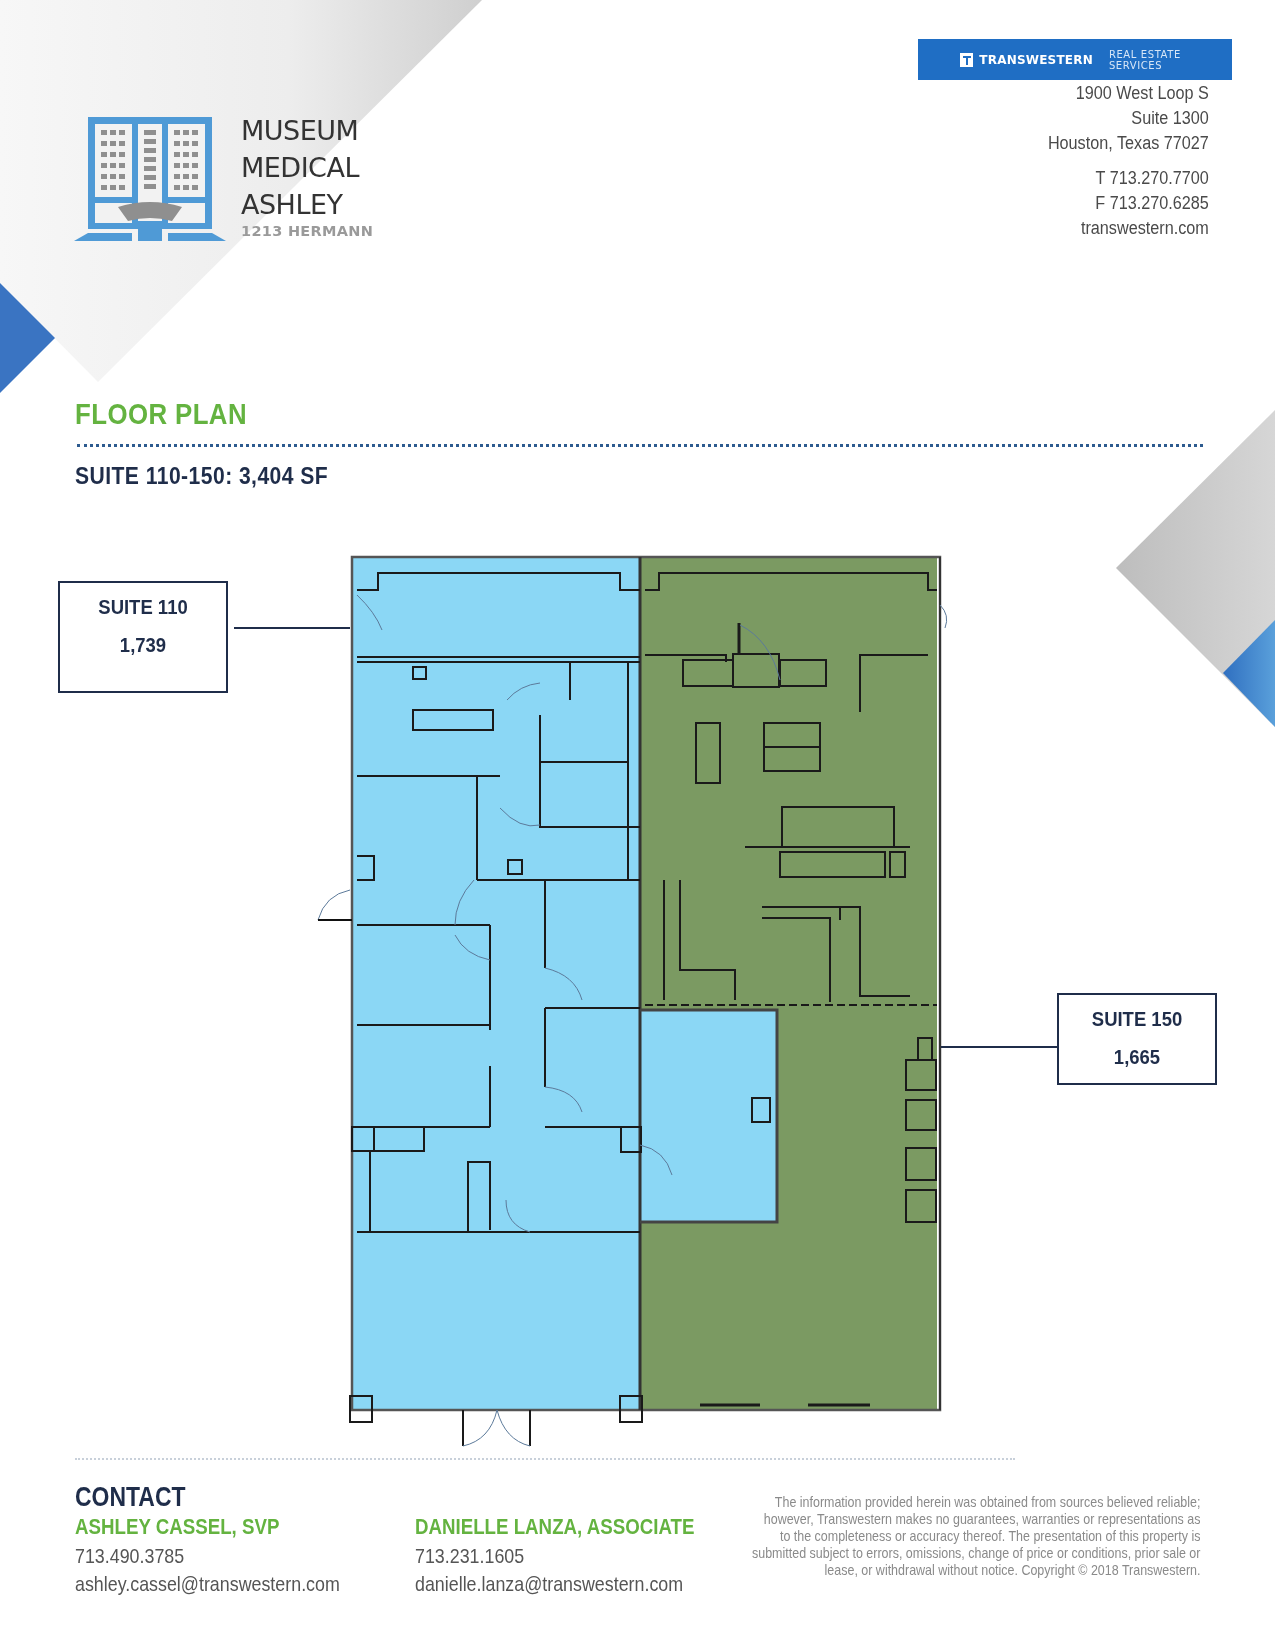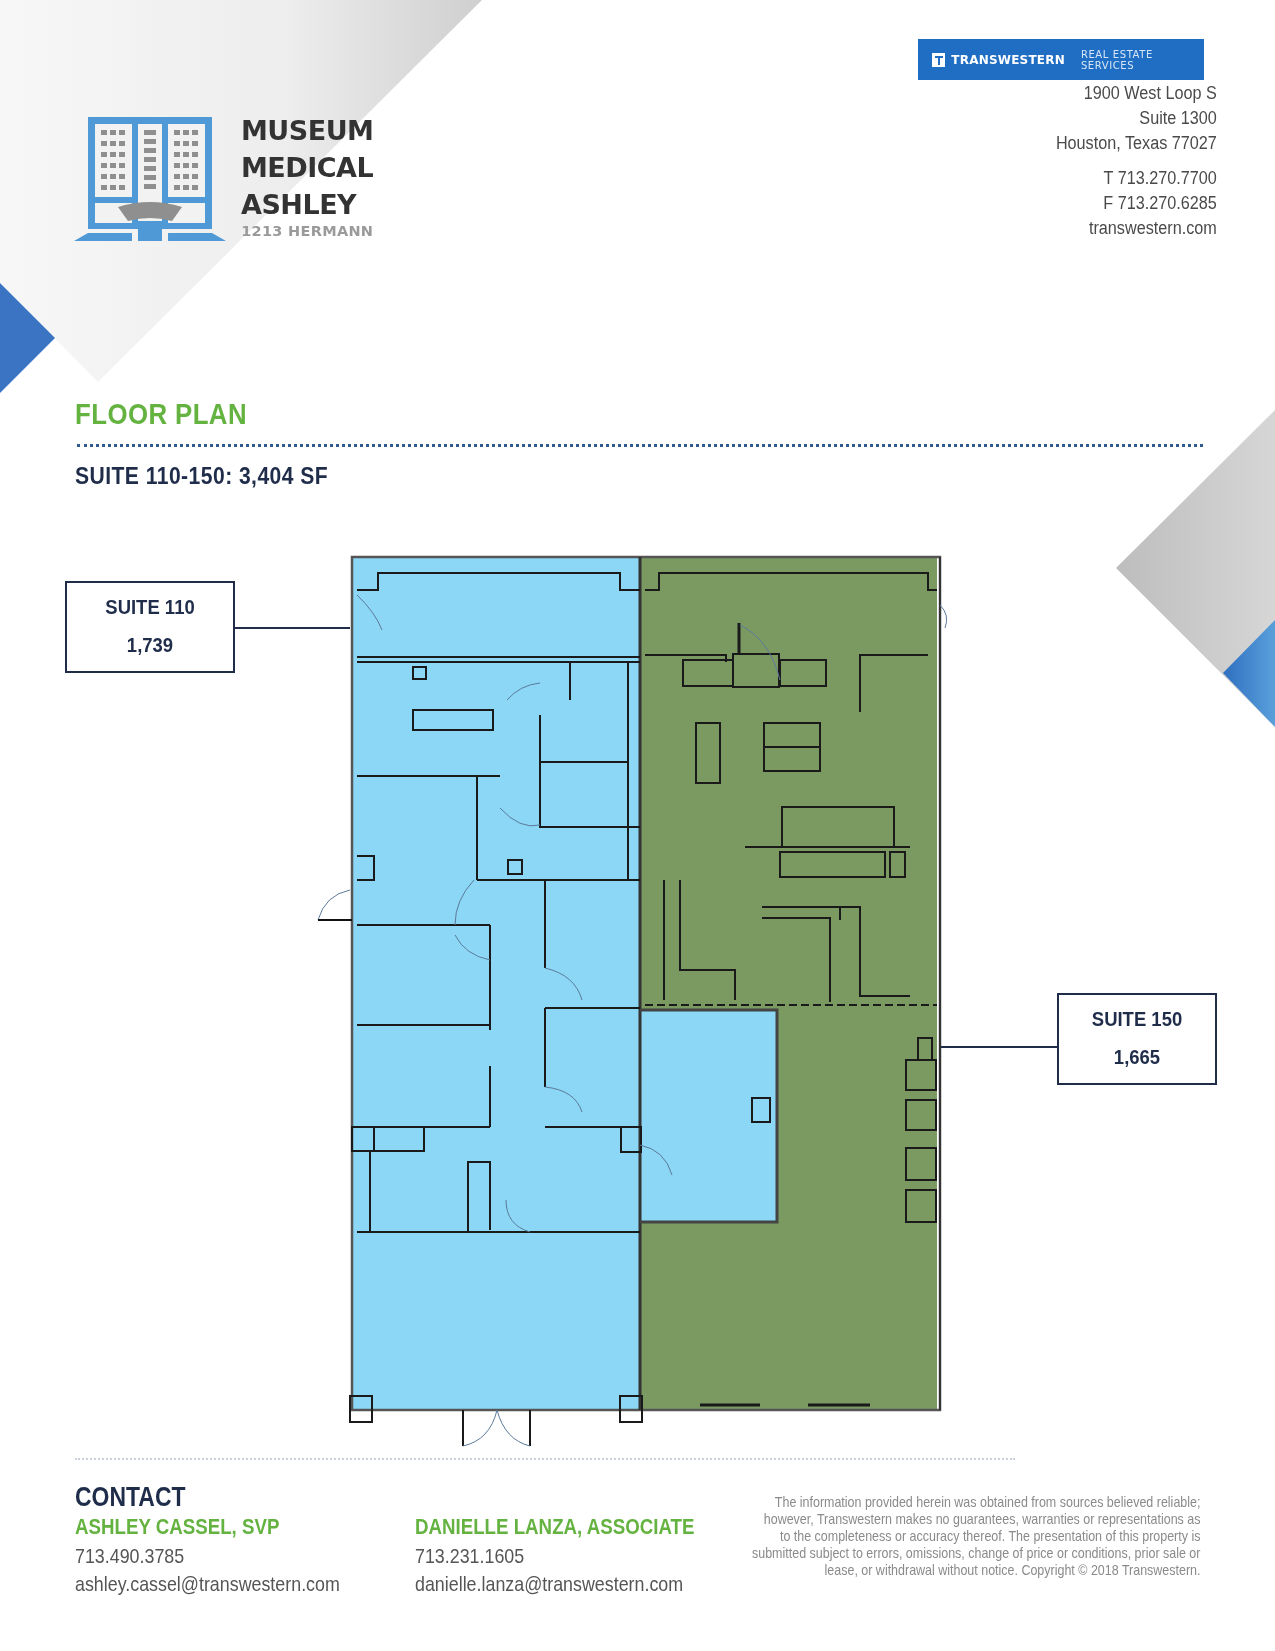--- a/index.html
+++ b/index.html
@@ -1,21 +1,21 @@
 <!DOCTYPE html>
 <html><head>
 <meta charset="utf-8">
 <style>
   html, body { margin:0; padding:0; }
   body { width:1275px; height:1651px; position:relative; background:#ffffff; overflow:hidden; font-family:"Liberation Sans", sans-serif; }
   .abs { position:absolute; }
   .bg-svg { position:absolute; left:0; top:0; }
-  .logo-title { font-family:"DejaVu Sans", sans-serif; font-weight:bold; color:#333333; font-size:27px; line-height:37px; letter-spacing:-0.5px; }
+  .logo-title { font-family:"DejaVu Sans", sans-serif; font-weight:normal; color:#333333; font-size:27px; line-height:37px; letter-spacing:-0.5px; }
   .logo-sub { font-family:"DejaVu Sans", sans-serif; font-weight:bold; color:#9a9a9a; font-size:14.5px; letter-spacing:0.3px;text-align:center; }
-  .tw-bar { background:#1f6ec4; color:#fff; display:flex; align-items:center; }
+  .tw-bar { background:#1f6ec4; color:#fff; display:flex; align-items:center;padding-left:28px; }
   .tw-brand { font-family:"DejaVu Sans", sans-serif; font-weight:bold; font-size:12px; letter-spacing:0.2px; }
   .tw-services { font-family:"DejaVu Sans", sans-serif; font-size:10px; letter-spacing:0.6px; color:#d7e6f7; margin-left:16px; }
   .addr { text-align:right; color:#4a4a4a; font-family:"Liberation Sans Narrow","Liberation Sans", sans-serif; font-size:18px; line-height:25px; transform:scaleX(0.9); transform-origin:right top; }
   .section-title { color:#64b340; font-weight:bold; font-size:30px; letter-spacing:0.5px; transform:scaleX(0.86); transform-origin:left top; }
   .dotted { border-top:3px dotted #2d5b8f; height:0; }
   .dotted-light { border-top:2px dotted #c8d0da; height:0; }
   .suite-total { color:#1f2d4a; font-weight:bold; font-size:24px; letter-spacing:0.5px; transform:scaleX(0.88); transform-origin:left top; }
   .suite-box { border:2.5px solid #1f2d4a; background:#fff; box-sizing:border-box; text-align:center; color:#1f2d4a; font-weight:bold; }
   .suite-box .sname { font-size:21px; margin-top:12px; transform:scaleX(0.88); }
   .suite-box .sarea { font-size:21px; margin-top:14px; transform:scaleX(0.88); }
@@ -118,21 +118,21 @@
 
 <div class="abs tw-bar" style="left:918px;top:39px;width:286px;height:41px;">
   <span style="display:inline-block;width:14px;height:14px;background:#fff;margin-left:14px;margin-right:6px;position:relative;">
     <span style="position:absolute;left:3px;top:3px;width:8px;height:2px;background:#1f6ec4;"></span>
     <span style="position:absolute;left:6px;top:3px;width:2px;height:9px;background:#1f6ec4;"></span>
   </span>
   <span class="tw-brand">TRANSWESTERN</span>
   <span class="tw-services">REAL ESTATE SERVICES</span>
 </div>
 
-<div class="abs" style="right:58px;top:81px;">
+<div class="abs" style="right:66px;top:81px;">
   <div class="addr">
     <div>1900 West Loop S</div>
     <div>Suite 1300</div>
     <div>Houston, Texas 77027</div>
     <div style="height:10px;"></div>
     <div>T 713.270.7700</div>
     <div>F 713.270.6285</div>
     <div>transwestern.com</div>
   </div>
 </div>
@@ -236,21 +236,21 @@
     <path d="M740 625 Q770 640 780 680"></path>
     <path d="M940 605 Q950 615 945 628"></path>
     <path d="M318 920 Q325 895 350 890"></path>
   </g>
   <line x1="318" y1="920" x2="352" y2="920" stroke="#111" stroke-width="2"></line>
 
   <line x1="234" y1="628" x2="350" y2="628" stroke="#1f2d4a" stroke-width="2"></line>
   <line x1="941" y1="1047" x2="1057" y2="1047" stroke="#1f2d4a" stroke-width="2"></line>
 </svg>
 
-<div class="abs suite-box" style="left:65px;top:581px;width:170px;height:92px;">
+<div class="abs suite-box" style="left:58px;top:581px;width:170px;height:112px;">
   <div class="sname">SUITE 110</div>
   <div class="sarea">1,739</div>
 </div>
 <div class="abs suite-box" style="left:1057px;top:993px;width:160px;height:92px;">
   <div class="sname">SUITE 150</div>
   <div class="sarea">1,665</div>
 </div>
 
 <div class="abs dotted-light" style="left:75px;top:1458px;width:940px;"></div>
 <div class="abs contact-title" style="left:75px;top:1482px;">CONTACT</div>

